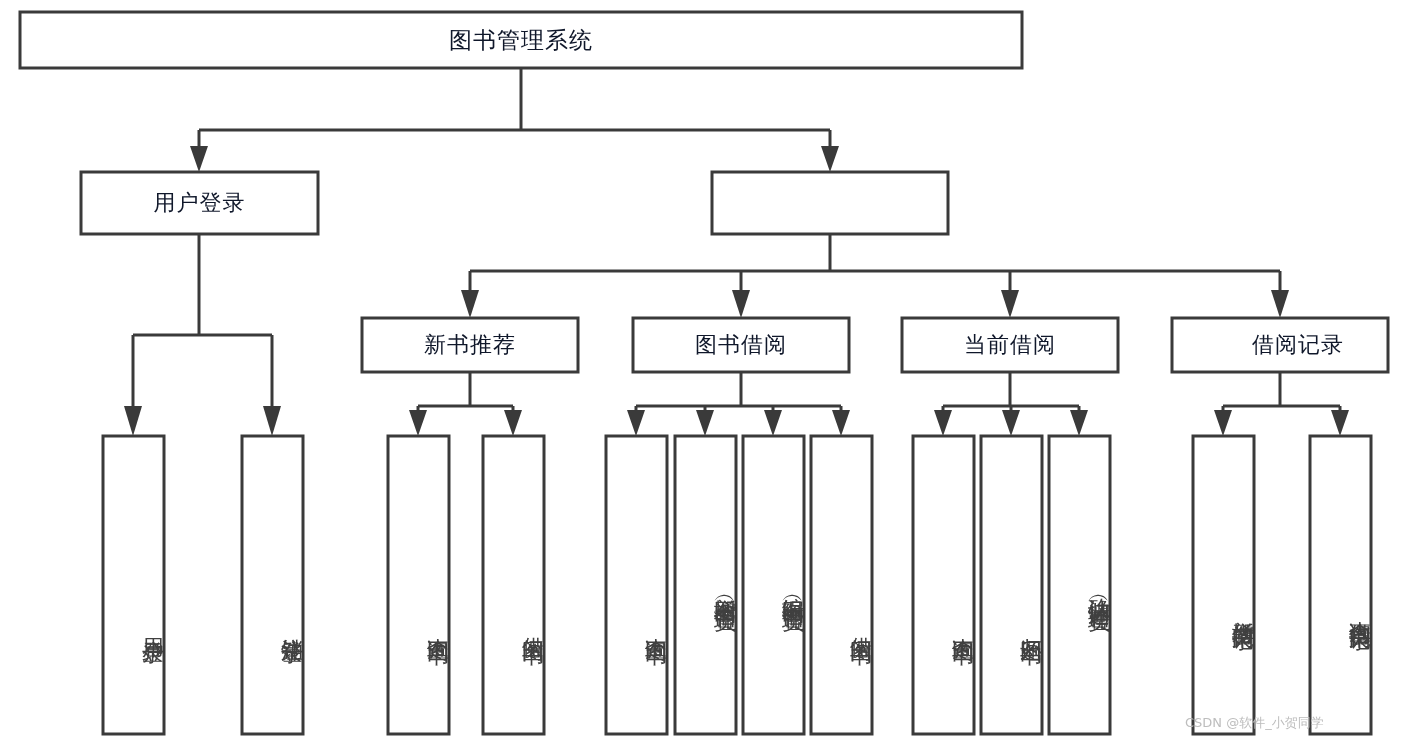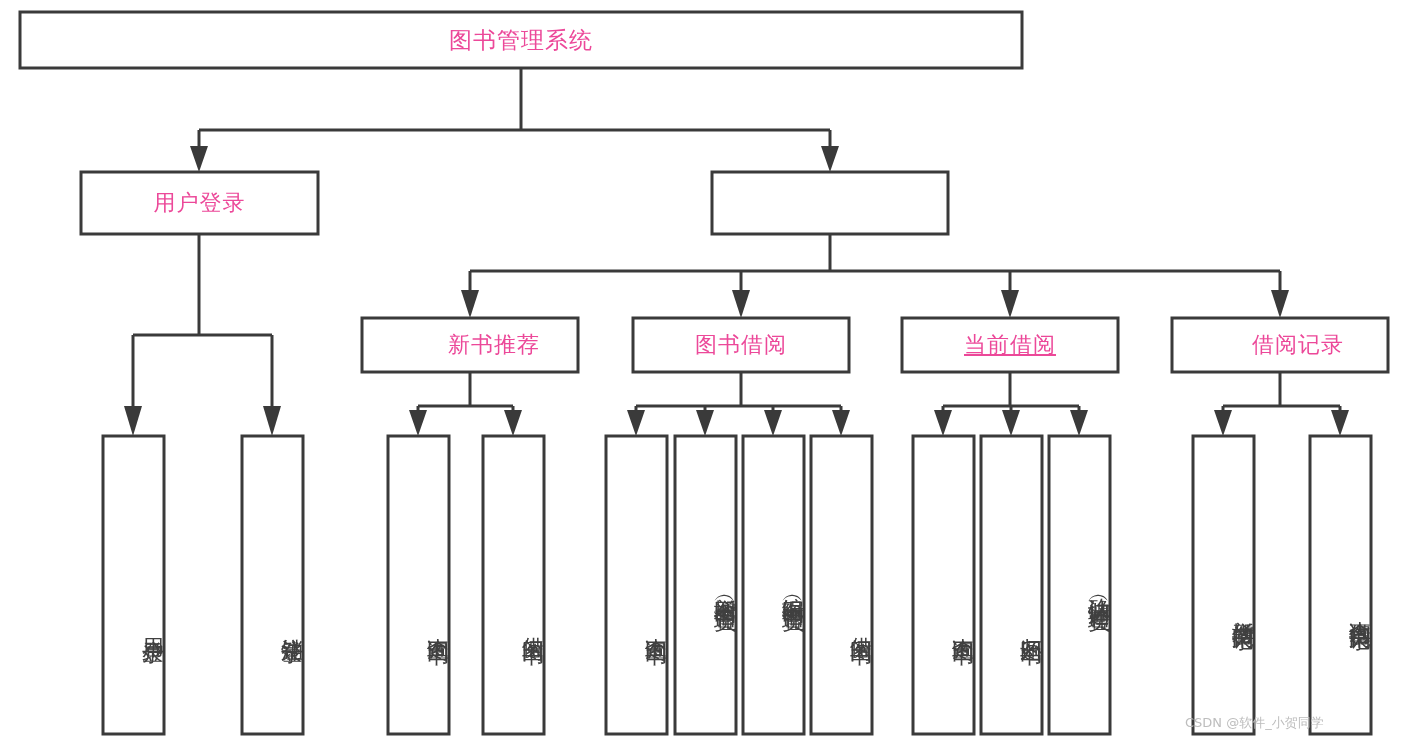--- a/index.html
+++ b/index.html
@@ -38,21 +38,21 @@
   }
   .arrow-head {
     fill: #3a3a3a;
     stroke: none;
   }
   .node-label-h {
     position: absolute;
     display: flex;
     align-items: center;
     justify-content: center;
-    color: #ec4899;
+    color: #0f172a;
     font-size: 22px;
     letter-spacing: 1px;
     white-space: nowrap;
     pointer-events: none;
   }
   .node-label-v {
     position: absolute;
     display: flex;
     align-items: flex-start;
     justify-content: center;
@@ -168,23 +168,23 @@
     <path class="connector" d="M 1340 406 L 1340 414"></path>
     <polygon class="arrow-head" points="1223,436 1214,410 1232,410"></polygon>
     <polygon class="arrow-head" points="1340,436 1331,410 1349,410"></polygon>
 
   </svg>
 
   <div class="node-label-h" style="left:20px; top:12px; width:1002px; height:56px; font-size:23px;">图书管理系统</div>
 
   <div class="node-label-h" style="left:81px; top:172px; width:237px; height:62px;">用户登录</div>
 
-  <div class="node-label-h" style="left:362px; top:318px; width:216px; height:54px;padding-left:24px;">新书推荐</div>
+  <div class="node-label-h" style="left:362px; top:318px; width:216px; height:54px;">新书推荐</div>
   <div class="node-label-h" style="left:633px; top:318px; width:216px; height:54px;border-radius:20px;">图书借阅</div>
-  <div class="node-label-h" style="left:902px; top:318px; width:216px; height:54px;text-decoration:underline;">当前借阅</div>
+  <div class="node-label-h" style="left:902px; top:318px; width:216px; height:54px;">当前借阅</div>
   <div class="node-label-h" style="left:1172px; top:318px; width:252px; height:54px;">借阅记录</div>
 
   <div class="node-label-v" style="left:103px; top:516px; width:61px; height:215px;">用户登录</div>
   <div class="node-label-v" style="left:242px; top:516px; width:61px; height:215px;">注销登录</div>
 
   <div class="node-label-v" style="left:388px; top:516px; width:61px; height:215px;">查询图书</div>
   <div class="node-label-v" style="left:483px; top:516px; width:61px; height:215px;">借阅图书</div>
 
   <div class="node-label-v" style="left:606px; top:516px; width:61px; height:215px;">查询图书</div>
   <div class="node-label-v" style="left:675px; top:446px; width:61px; height:285px;">新增图书（管理员）</div>

